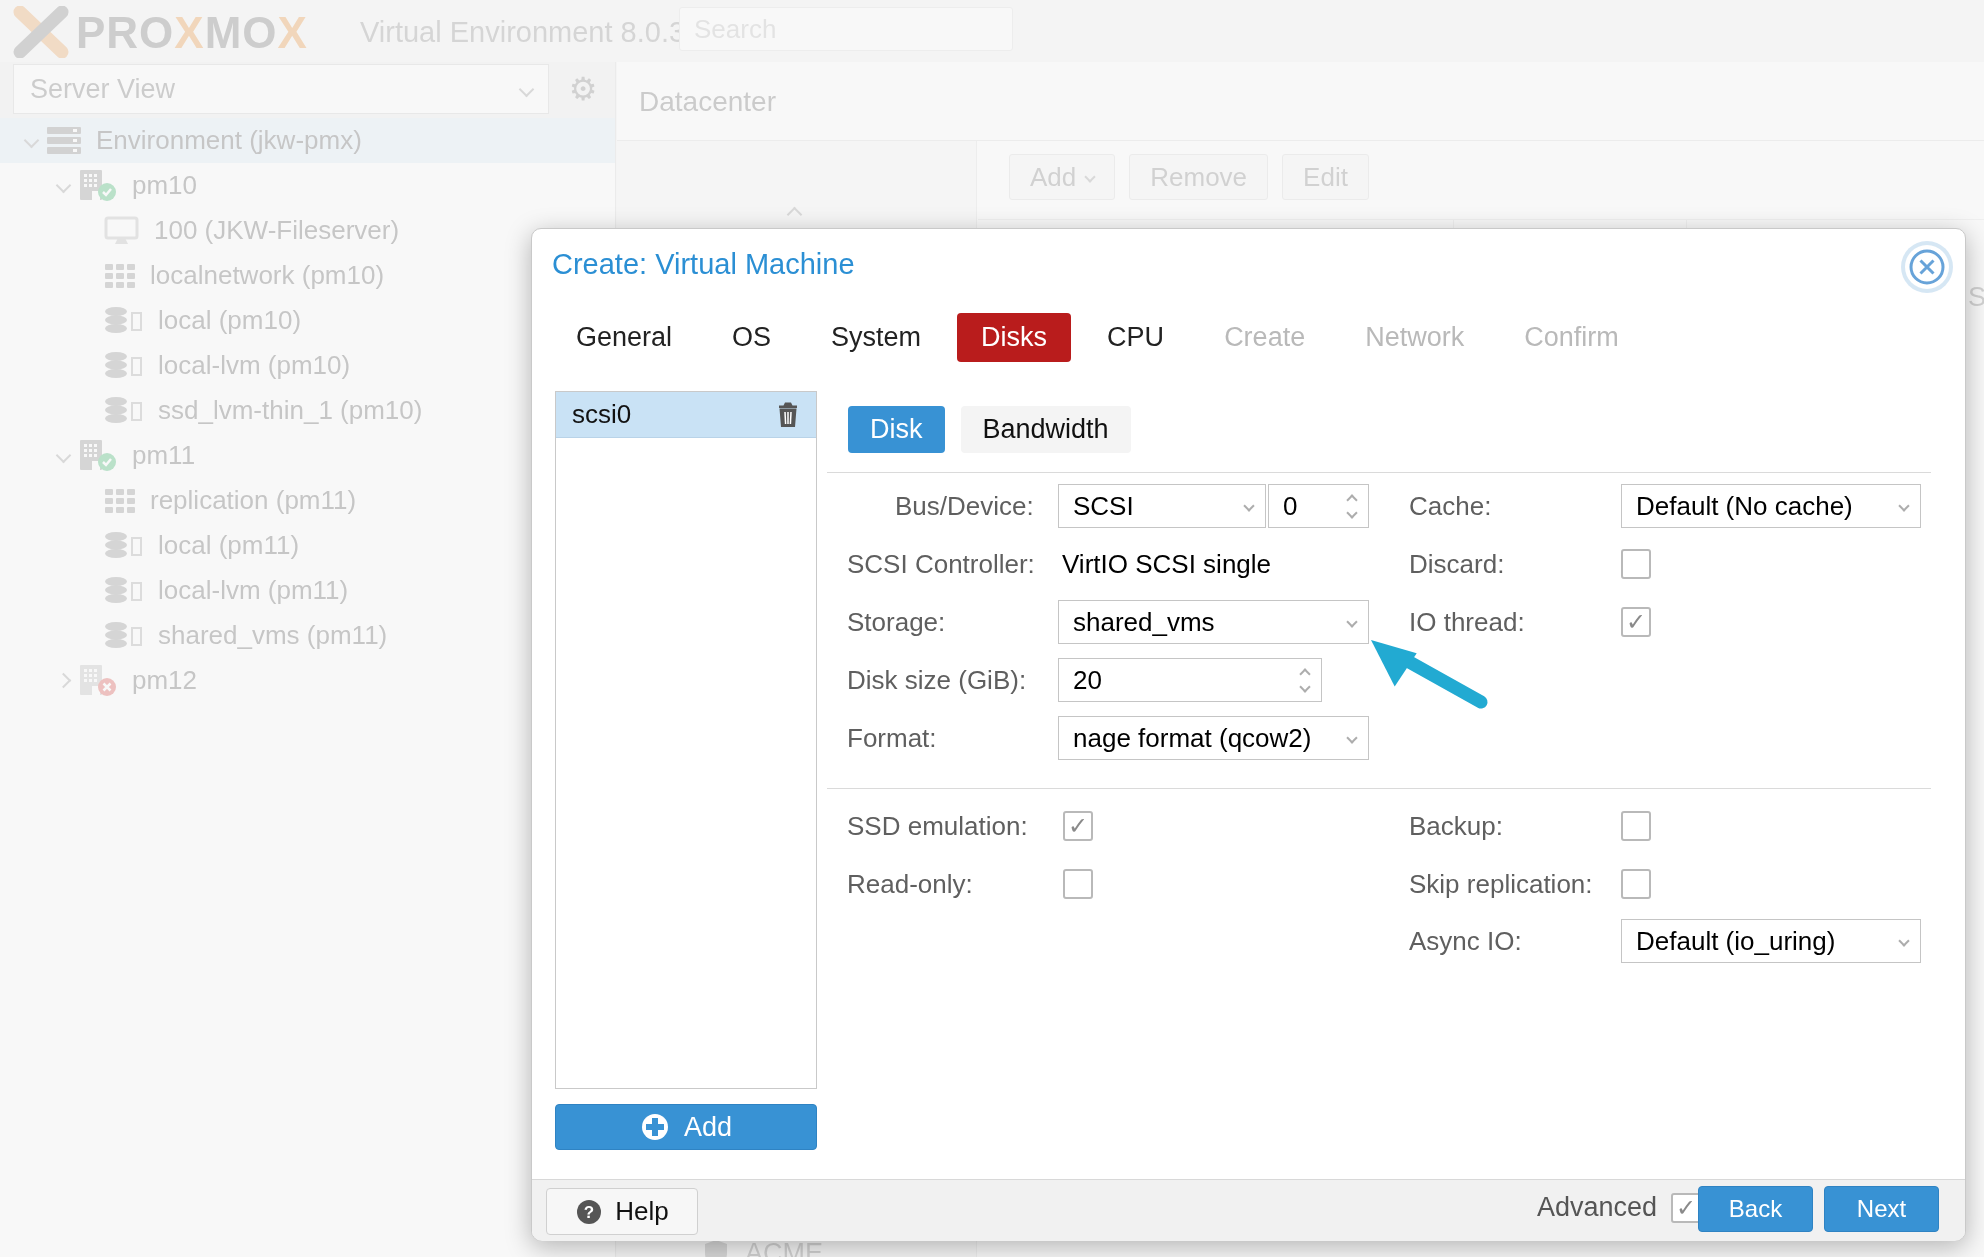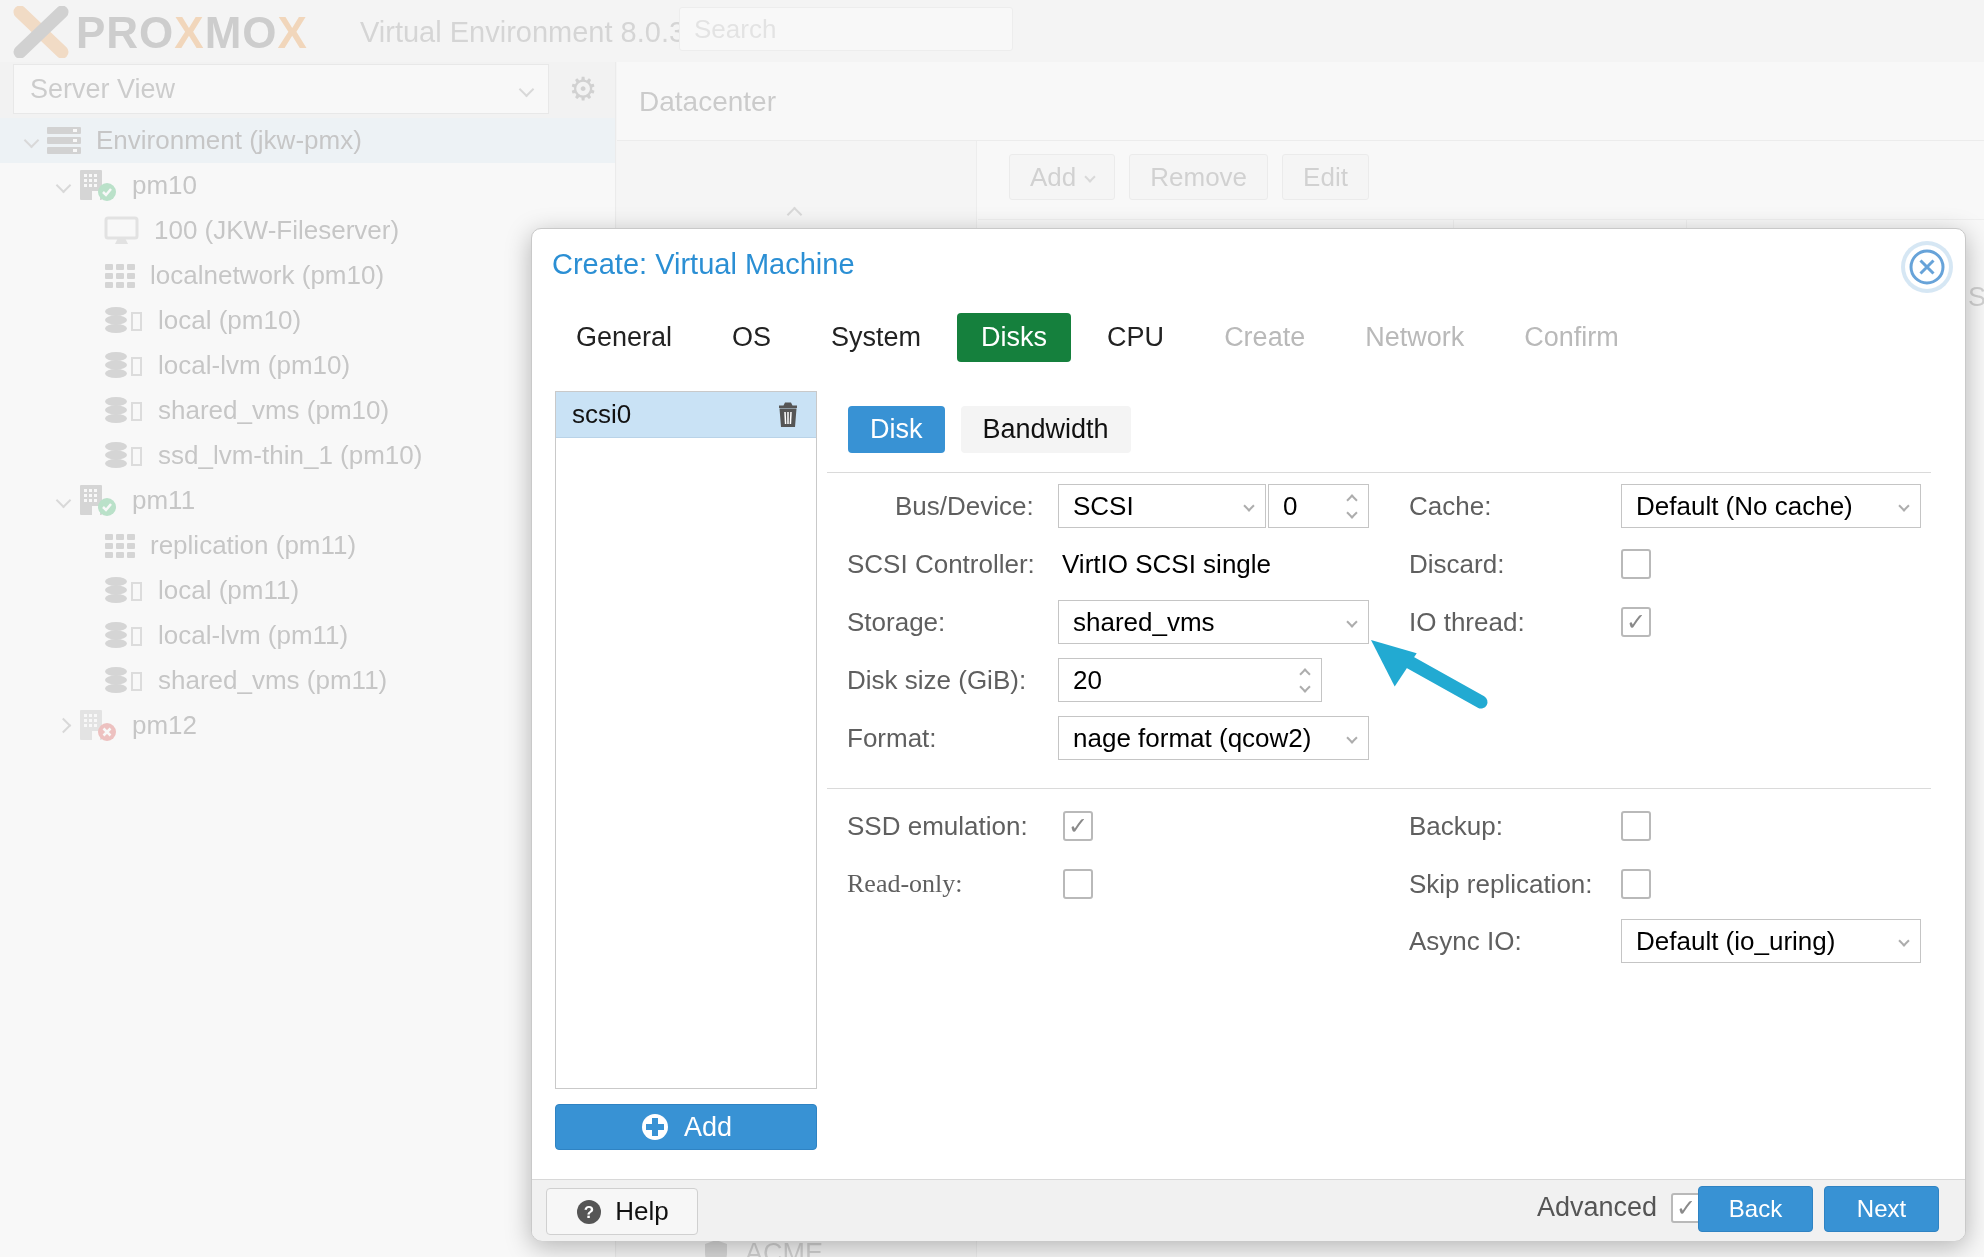--- a/index.html
+++ b/index.html
@@ -51,21 +51,21 @@
 
   
   .mask { position:absolute; inset:0; background:rgba(243,243,243,0.62); z-index:5; }
 
   
   .dialog { position:absolute; left:531px; top:228px; width:1435px; height:1013px; background:#fff; border:1px solid #c9c9c9; border-radius:10px; box-shadow:0 6px 26px rgba(0,0,0,0.28); z-index:10; }
   .dlg-title { position:absolute; left:20px; top:19px; font-size:29px; color:#2b8fd4; }
   .close-btn { position:absolute; right:16px; top:16px; width:44px; height:44px; border-radius:50%; display:flex; align-items:center; justify-content:center; box-shadow:0 0 0 4px rgba(120,175,220,0.30); }
   .dlg-tabs { position:absolute; left:20px; top:84px; display:flex; align-items:center; }
   .dtab { font-size:27px; color:#222; padding:9px 24px; margin-right:12px; border-radius:4px; }
-  .dtab.active { background:#15803d; color:#fff; }
+  .dtab.active { background:#b91c1c; color:#fff; }
   .dtab.disabled { color:#b9b9b9; }
 
   .disk-list { position:absolute; left:23px; top:162px; width:262px; height:698px; border:1px solid #c9c9c9; background:#fff; }
   .disk-item { height:46px; background:#c9e2f5; border-bottom:1px solid #b9d3e8; display:flex; align-items:center; font-size:26px; color:#111; padding:0 16px; }
   .disk-item .spacer { flex:1; }
   .add-btn { position:absolute; left:23px; top:875px; width:262px; height:46px; background:#3892d4; border:1px solid #2f83c3; border-radius:4px; color:#fff; font-size:27px; display:flex; align-items:center; justify-content:center; gap:14px; }
 
   .subtabs { position:absolute; left:316px; top:177px; display:flex; gap:16px; }
   .stab { font-size:27px; padding:8px 22px; border-radius:4px; }
   .stab.active { background:#3892d4; color:#fff; }
@@ -220,33 +220,20 @@
         <span class="icon">
           <svg width="40" height="30" viewBox="0 0 40 30">
               <g fill="#a3a3a3">
                 <ellipse cx="12" cy="5.5" rx="11" ry="4.5"></ellipse>
                 <ellipse cx="12" cy="14" rx="11" ry="4.5"></ellipse>
                 <ellipse cx="12" cy="22.5" rx="11" ry="4.5"></ellipse>
               </g>
               <rect x="28" y="7" width="9" height="17" fill="#fff" stroke="#b5b5b5" stroke-width="2"></rect>
             </svg>
         </span>
-          <span>shared_vms (pm10)</span>
-      </div>
-      <div class="trow lvl2">
-        <span class="icon">
-          <svg width="40" height="30" viewBox="0 0 40 30">
-              <g fill="#a3a3a3">
-                <ellipse cx="12" cy="5.5" rx="11" ry="4.5"></ellipse>
-                <ellipse cx="12" cy="14" rx="11" ry="4.5"></ellipse>
-                <ellipse cx="12" cy="22.5" rx="11" ry="4.5"></ellipse>
-              </g>
-              <rect x="28" y="7" width="9" height="17" fill="#fff" stroke="#b5b5b5" stroke-width="2"></rect>
-            </svg>
-        </span>
           <span>ssd_lvm-thin_1 (pm10)</span>
       </div>
       <div class="trow lvl1">
         <span class="chevbox">
             <span class="chev down"></span>
           </span>
         <span class="icon">
           <svg width="40" height="34" viewBox="0 0 40 34">
               <rect x="2" y="1" width="22" height="30" rx="1" fill="#a3a3a3"></rect>
               <g fill="#fff">
@@ -514,21 +501,21 @@
 
   <div class="sep2"></div>
 
   <div class="frow" style="left:315px; top:575px;">
       <span class="flabel">SSD emulation:</span>
     </div>
   <div class="frow" style="left:531px; top:575px;">
       <span class="cb checked">✓</span>
     </div>
 
-  <div class="frow" style="left:315px; top:633px;font-family:Liberation Serif, serif;">
+  <div class="frow" style="left:315px; top:633px;">
       <span class="flabel">Read-only:</span>
     </div>
   <div class="frow" style="left:531px; top:633px;">
       <span class="cb">✓</span>
     </div>
 
   <div class="frow" style="left:877px; top:575px;">
       <span class="flabel">Backup:</span>
     </div>
   <div class="frow" style="left:1089px; top:575px;">

